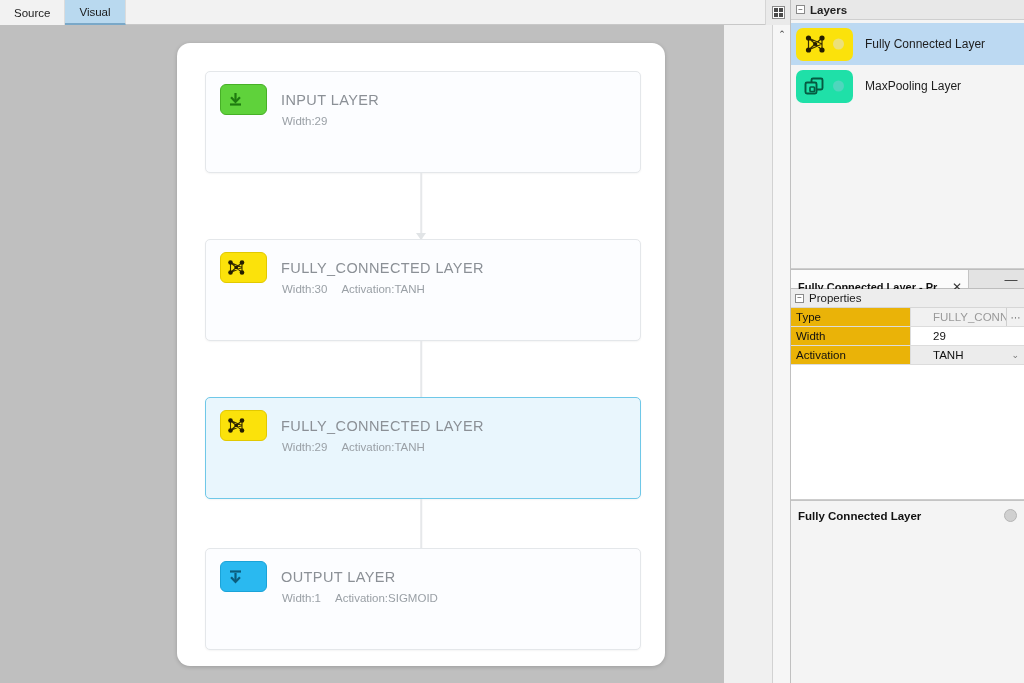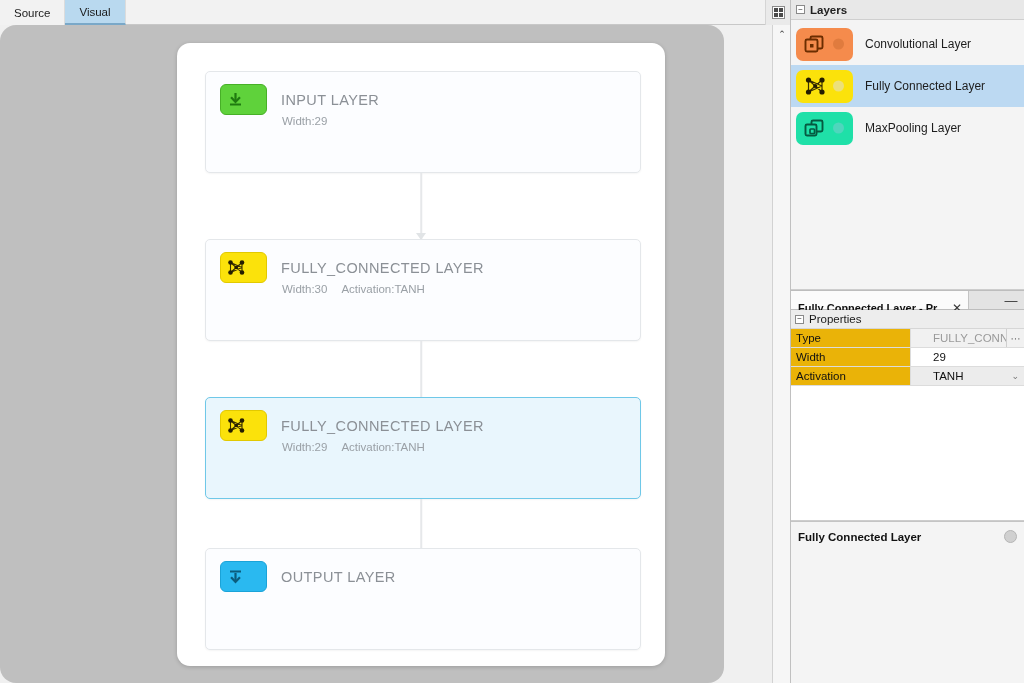--- a/index.html
+++ b/index.html
@@ -32,21 +32,20 @@
   .tabbar-icon {
     width: 25px; height: 25px; display: flex; align-items: center; justify-content: center;
     background: #eaeaea; border-left: 1px solid #d5d5d5;
   }
 
   
   .editor {
     position: absolute; left: 0; top: 25px; width: 724px; height: 658px;
     background: #bfbfbf;
     overflow: hidden;
-    border-radius: 16px;
   }
   .canvas-card {
     position: absolute; left: 177px; top: 18px;
     width: 488px; height: 623px;
     background: #ffffff;
     border-radius: 13px;
     box-shadow: 0 1px 4px rgba(0,0,0,0.18);
   }
 
   .node {
@@ -306,49 +305,42 @@
         <div class="node-head">
           <div class="node-icon icon-output">
             <svg width="19" height="19" viewBox="0 0 19 19">
               <path d="M4 4.5 L15 4.5" stroke="#0b5c7d" stroke-width="2.2"></path>
               <path d="M9.5 6 L9.5 14.5" stroke="#0b5c7d" stroke-width="2.2" fill="none"></path>
               <path d="M5.8 11 L9.5 15 L13.2 11" stroke="#0b5c7d" stroke-width="2.2" fill="none" stroke-linecap="square"></path>
             </svg>
           </div>
           <div class="node-title">OUTPUT LAYER</div>
         </div>
+        <div class="node-meta">
+          <span>Width:1</span>
+          <span>Activation:SIGMOID</span>
+        </div>
       </div>
 
     </div>
   </div>
 
   <div class="vscroll">
     <div class="arrow">⌃</div>
   </div>
 
   <div class="rightpanel">
 
     <div class="panel-header">
       <span class="collapse-box">−</span>
       <span class="panel-header-title">Layers</span>
     </div>
 
     <div class="palette">
 
-      <div class="palette-item">
-        <div class="pal-icon pal-conv">
-          <svg width="24" height="22" viewBox="0 0 24 22">
-            <rect x="7.5" y="3.5" width="12" height="12" rx="1.5" fill="none" stroke="#6b2d00" stroke-width="1.9"></rect>
-            <rect x="2.5" y="6.5" width="12" height="12" rx="1.5" fill="#f58b4c" stroke="#6b2d00" stroke-width="1.9"></rect>
-            <rect x="7" y="11" width="3.5" height="3.5" fill="#6b2d00"></rect>
-          </svg>
-          <span class="dot"></span>
-        </div>
-        <span class="palette-label">Convolutional Layer</span>
-      </div>
 
       <div class="palette-item selected">
         <div class="pal-icon pal-fc">
           <svg width="26" height="22" viewBox="0 0 26 22">
             <path d="M5.5 5 L19 11 M5.5 17 L19 11 M5.5 5 L5.5 17 M19 5 L5.5 17 M19 17 L5.5 5 M19 5 L19 17" stroke="#3a2f00" stroke-width="1.2" fill="none"></path>
             <circle cx="5.5" cy="5" r="2.6" fill="#241d00"></circle>
             <circle cx="5.5" cy="17" r="2.6" fill="#241d00"></circle>
             <circle cx="19" cy="5" r="2.6" fill="#241d00"></circle>
             <circle cx="19" cy="17" r="2.6" fill="#241d00"></circle>
             <circle cx="12.2" cy="11" r="2.1" fill="#241d00"></circle>

